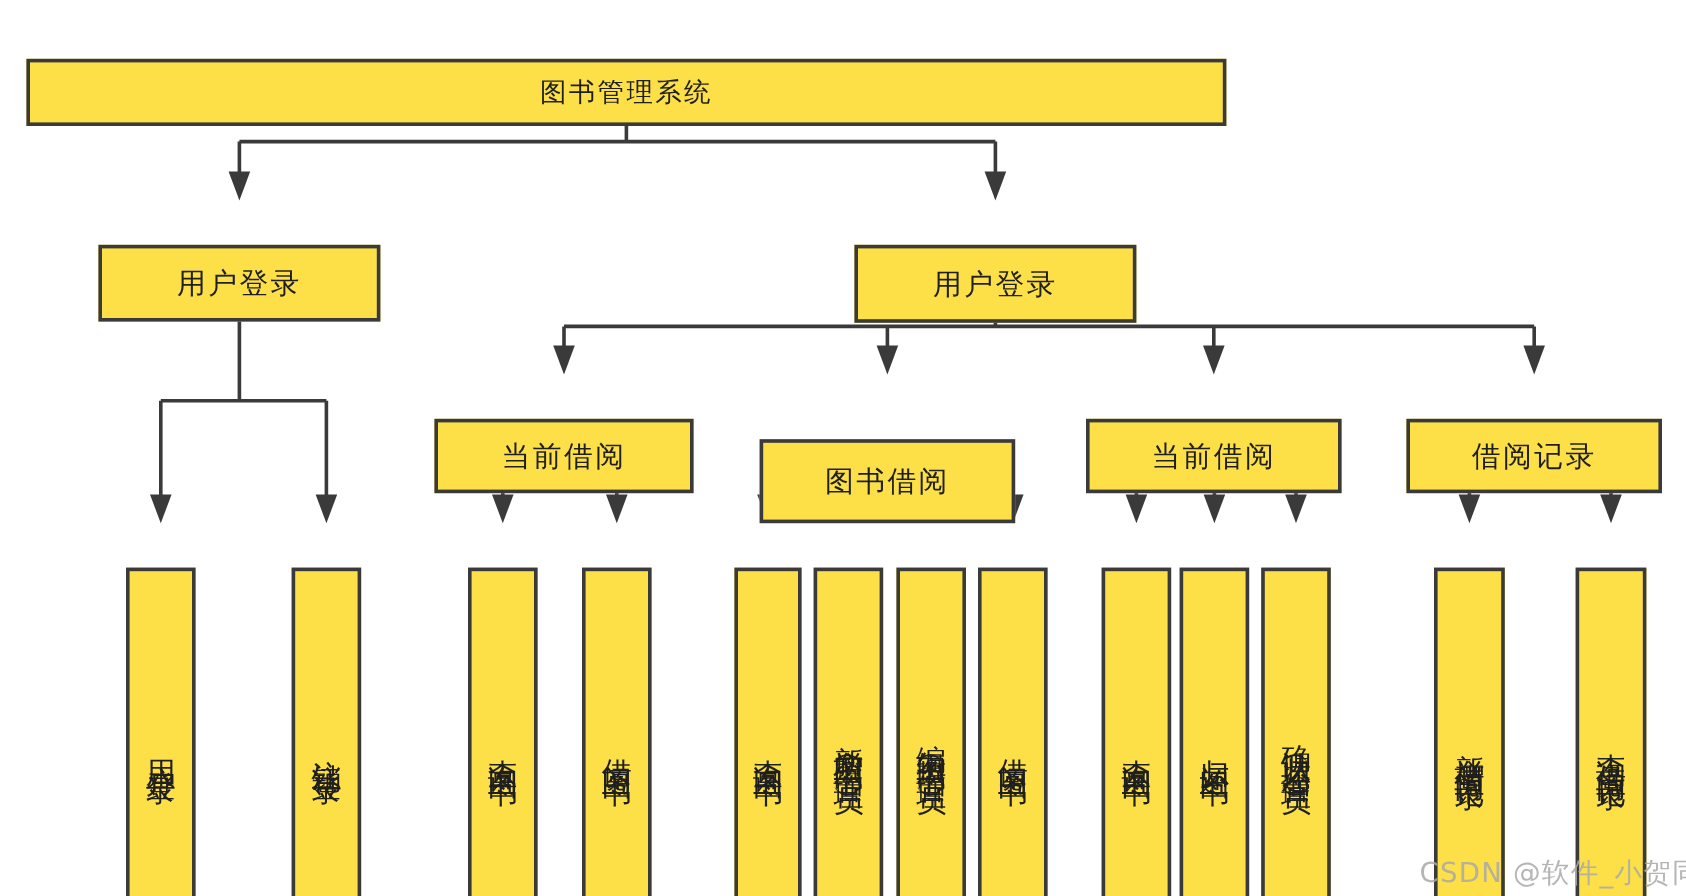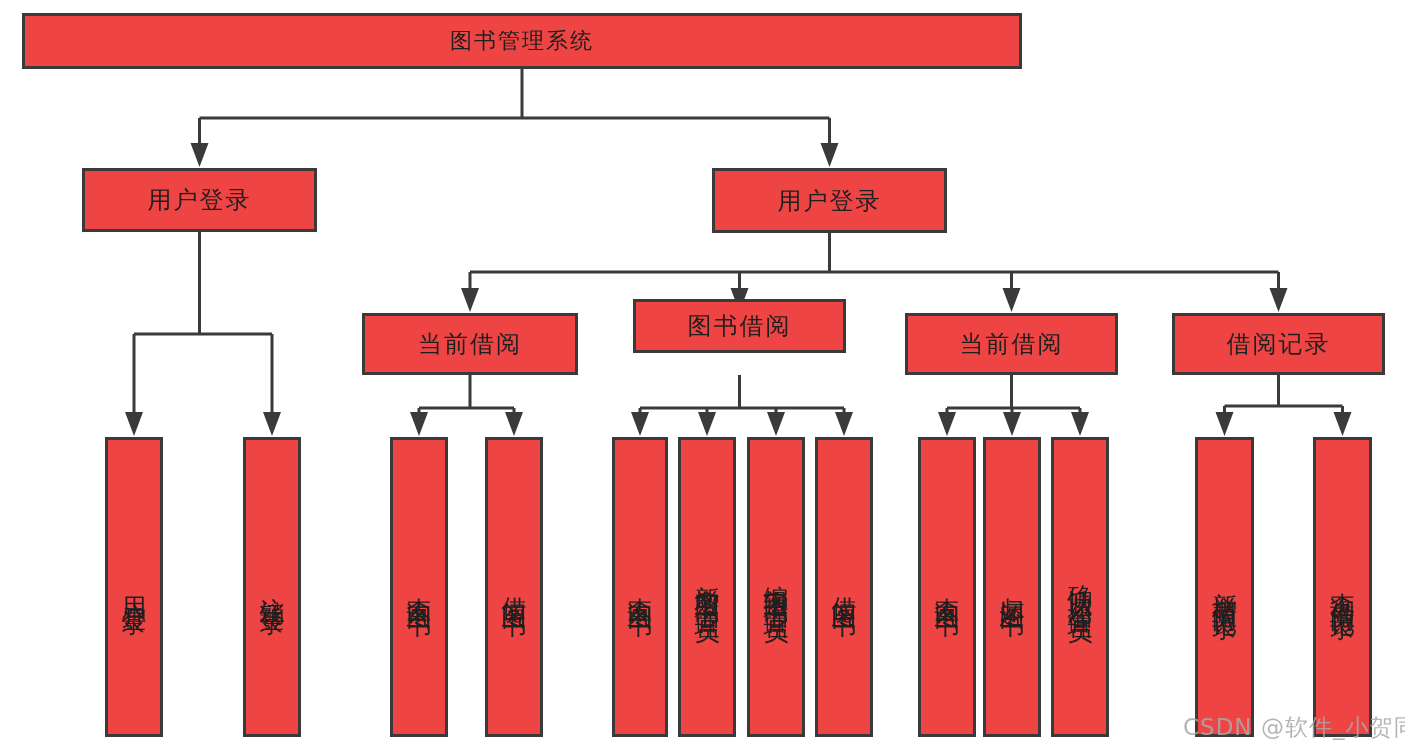--- a/index.html
+++ b/index.html
@@ -16,24 +16,25 @@
     background:var(--background,#fff);
     font-family:"DejaVu Sans","Liberation Sans",sans-serif;
     color:var(--text,#1f1f1f);
     overflow:hidden;
   }
   svg.wires{position:absolute;left:0;top:0;width:100%;height:100%;}
   .conn{fill:none;stroke:var(--line,#3a3a3a);stroke-width:3;}
   .arrow{fill:var(--line,#3a3a3a);stroke:none;}
   .node{
     position:absolute;
-    background:#ef4444;
+    background:#fde047;
     border:3px solid var(--line,#3a3a3a);
     display:flex;align-items:center;justify-content:center;
     text-align:right;
+    margin-top:36px;
   }
   .h-node{font-size:24px;letter-spacing:2px;}
   .root-node{font-size:22px;letter-spacing:2px;}
   .v-node span{
     writing-mode:vertical-rl;
     text-orientation:mixed;
     font-size:25px;
     letter-spacing:5px;
     line-height:1;
     white-space:nowrap;
@@ -89,21 +90,21 @@
     <polygon class="arrow" points="1215.5,412 1233.5,412 1224.5,436"></polygon>
     <polygon class="arrow" points="1333.5,412 1351.5,412 1342.5,436"></polygon>
   </svg>
 
   <div class="node h-node root-node" style="left:22px;top:13px;width:1000px;height:56px;">图书管理系统</div>
 
   <div class="node h-node" style="left:82px;top:168px;width:235px;height:64px;">用户登录</div>
   <div class="node h-node" style="left:712px;top:168px;width:235px;height:65px;">用户登录</div>
 
   <div class="node h-node" style="left:362px;top:313px;width:216px;height:62px;">当前借阅</div>
-  <div class="node h-node" style="left:633px;top:299px;width:213px;height:54px;">图书借阅</div>
+  <div class="node h-node" style="left:633px;top:330px;width:213px;height:70px;">图书借阅</div>
   <div class="node h-node" style="left:1172px;top:313px;width:213px;height:62px;">借阅记录</div>
   <div class="node h-node" style="left:905px;top:313px;width:213px;height:62px;">当前借阅</div>
 
   <div class="node v-node" style="left:105px;top:437px;width:58px;height:300px;">
     <span>用户登录</span>
   </div>
   <div class="node v-node" style="left:243px;top:437px;width:58px;height:300px;">
     <span>注销登录</span>
   </div>
 

